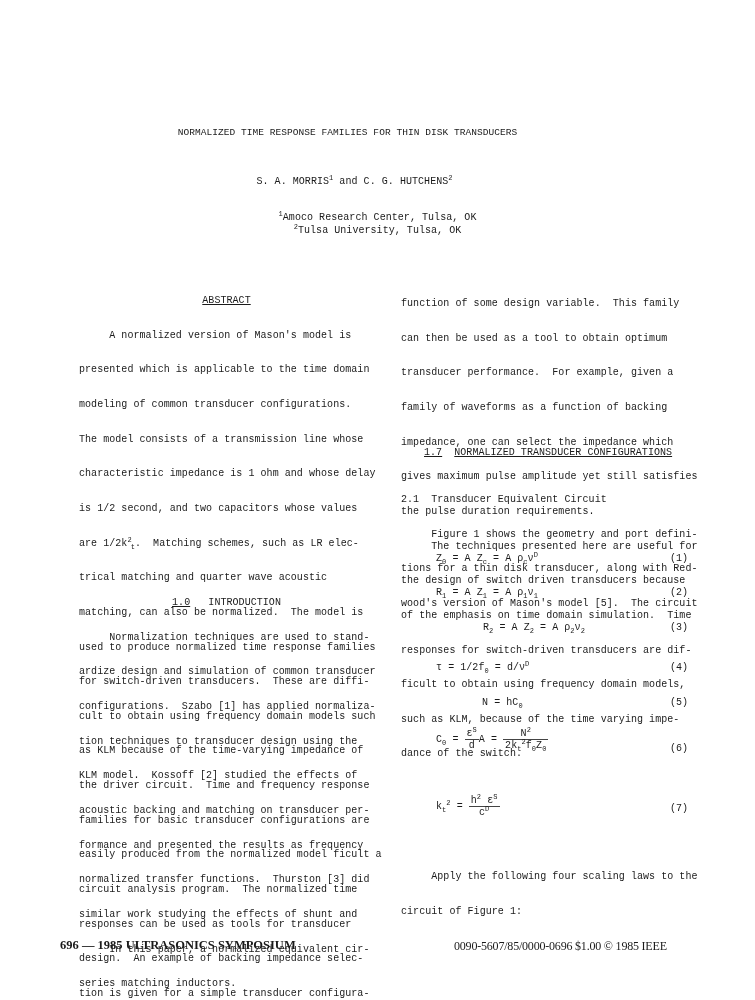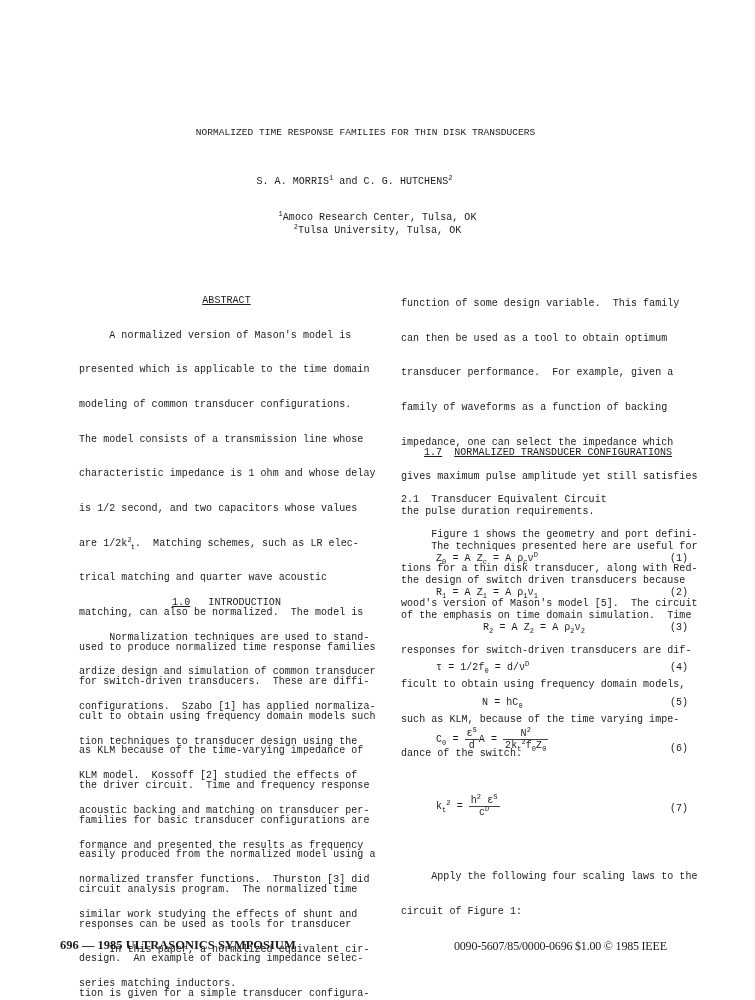--- a/index.html
+++ b/index.html
@@ -1,19 +1,19 @@
 <!DOCTYPE html>
 <html><head>
 <meta charset="utf-8">
 <style>
   html, body { margin: 0; padding: 0; background: #ffffff; }
   body { width: 755px; height: 1000px; position: relative; overflow: hidden; color: #1a1a1a; }
   .mono { font-family: "Liberation Mono", "DejaVu Sans Mono", monospace; font-size: 10px; letter-spacing: 0.05px; }
   .abs { position: absolute; }
-  .title { left: 0; width: 695px; top: 127px; text-align: center; font-size: 9.5px; padding-left: 18px; }
+  .title { left: 0; width: 695px; top: 127px; text-align: center; font-size: 9.5px; }
   .authors { left: 0; width: 709px; top: 176px; text-align: center; font-size: 10px; }
   .aff { left: 0; width: 755px; text-align: center; font-size: 10px; }
   sup { font-size: 7px; vertical-align: 4px; line-height: 0; }
   sub { font-size: 7px; vertical-align: -3px; line-height: 0; }
   .col { position: absolute; white-space: pre; line-height: 11.55px; font-size: 10px; }
   .col .ln { display: block; height: 11.55px; }
   .heading-center { text-align: center; }
   .u { text-decoration: underline; }
   .eq { position: absolute; left: 436px; font-size: 10px; white-space: pre; }
   .eqnum { position: absolute; left: 670px; font-size: 10px; }
@@ -51,21 +51,21 @@
     <span class="ln">is 1/2 second, and two capacitors whose values</span>
     <span class="ln">are 1/2k<sup>2</sup><sub style="margin-left: -1px;">t</sub>.  Matching schemes, such as LR elec-</span>
     <span class="ln">trical matching and quarter wave acoustic</span>
     <span class="ln">matching, can also be normalized.  The model is</span>
     <span class="ln">used to produce normalized time response families</span>
     <span class="ln">for switch-driven transducers.  These are diffi-</span>
     <span class="ln">cult to obtain using frequency domain models such</span>
     <span class="ln">as KLM because of the time-varying impedance of</span>
     <span class="ln">the driver circuit.  Time and frequency response</span>
     <span class="ln">families for basic transducer configurations are</span>
-    <span class="ln">easily produced from the normalized model using a</span>
+    <span class="ln">easily produced from the normalized model ficult a</span>
     <span class="ln">circuit analysis program.  The normalized time</span>
     <span class="ln">responses can be used as tools for transducer</span>
     <span class="ln">design.  An example of backing impedance selec-</span>
     <span class="ln">tion is given for a simple transducer configura-</span>
     
   </div>
 
   <div class="col mono" style="left:79px; top:574px; width:295px;">
     <span class="ln heading-center"><span class="u">1.0</span>   <span>INTRODUCTION</span></span>
     <span class="ln">     Normalization techniques are used to stand-</span>

